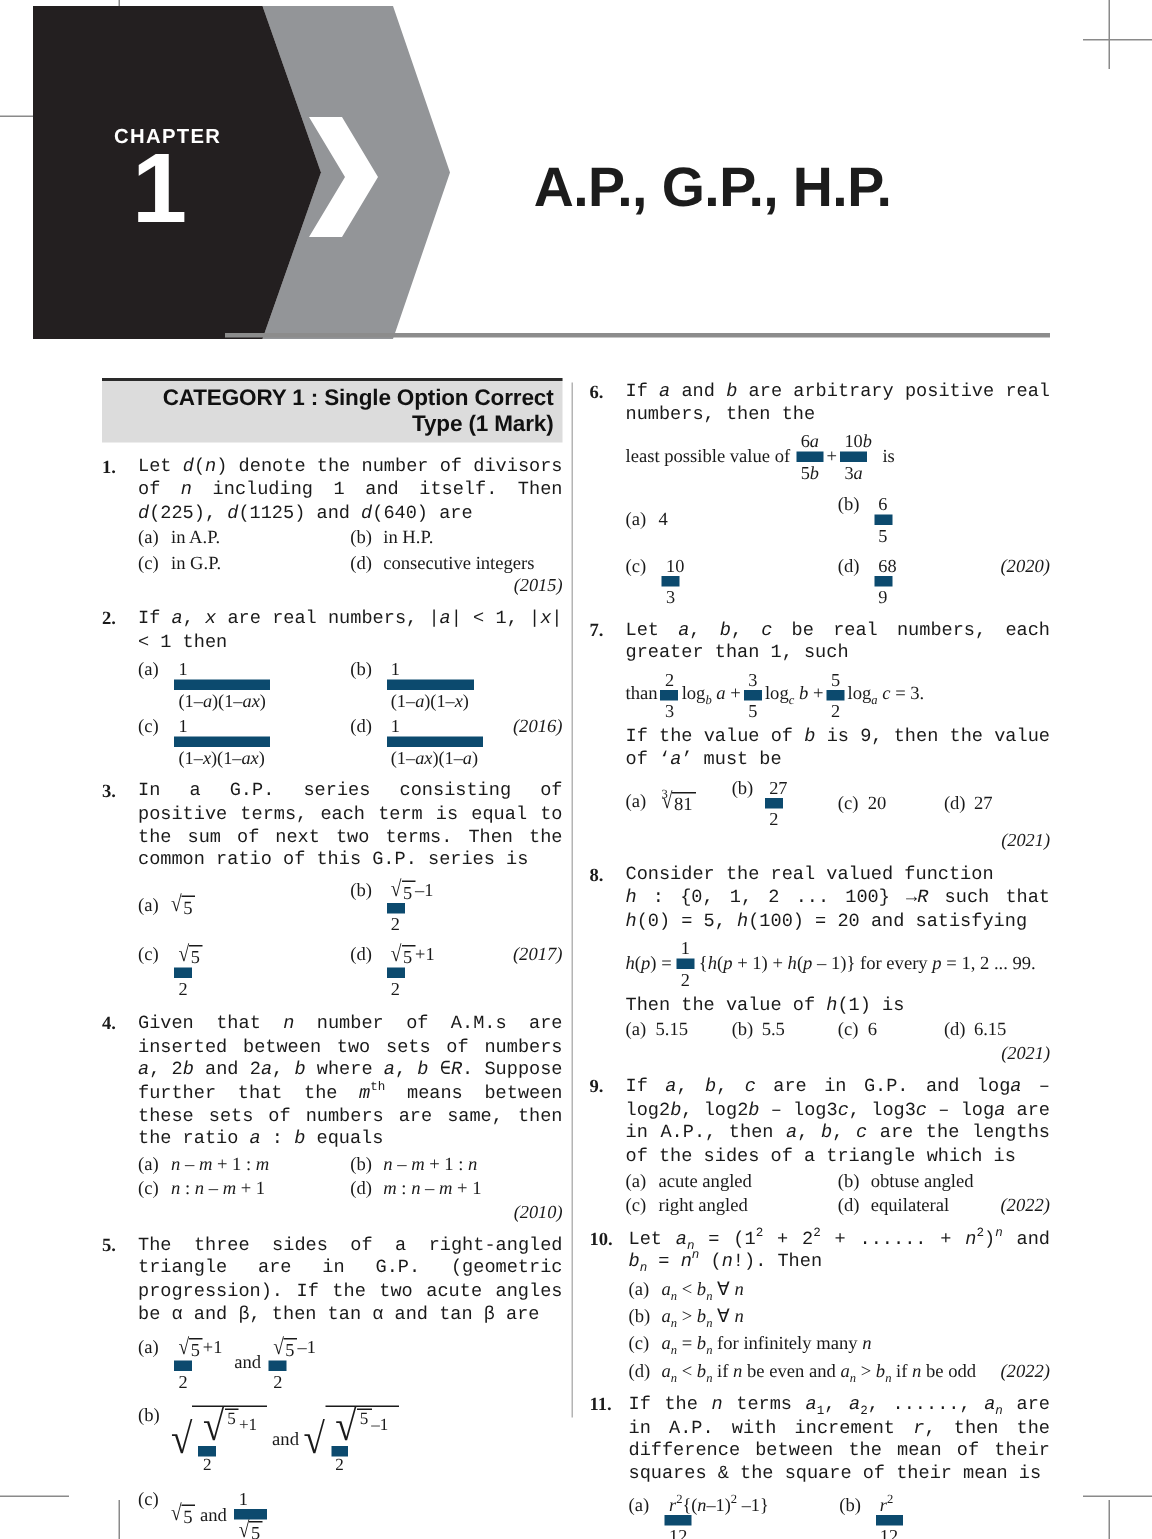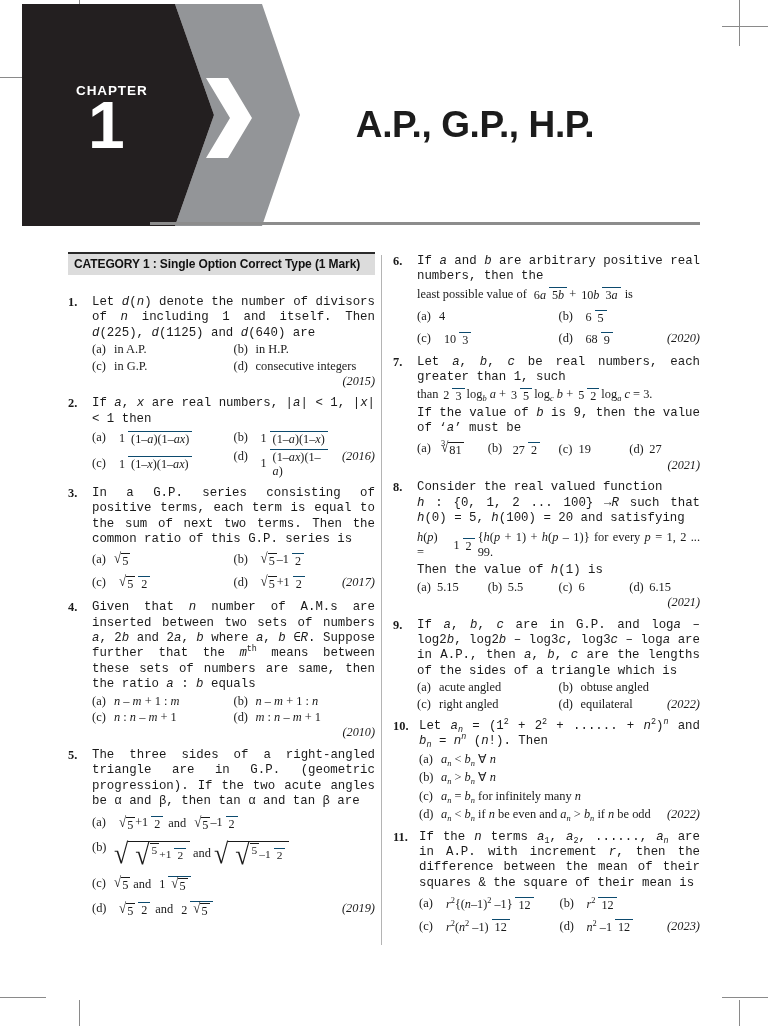--- a/index.html
+++ b/index.html
@@ -53,24 +53,25 @@
     position:absolute;left:381px;top:3px;width:1px;height:690px;
     background:#b4b4b4;
   }
 
   
   .cat-banner{
     background:#dcdcdc;
     border-top:2.5px solid #2a2a2a;
     padding:3px 6px 4px 6px;
     font-family:"Liberation Sans", sans-serif;
-    font-weight:700;font-size:12px;
+    font-weight:700;font-size:15px;
     color:#111;
     letter-spacing:-0.1px;
-    margin-bottom:20px;
+    margin-bottom:9px;
+    text-align:right;
   }
 
   
   .q{position:relative;margin-bottom:7px;font-size:12.4px;line-height:15.4px;}
   .q-num{
     position:absolute;left:0;top:0;width:20px;
     font-weight:700;font-size:12.4px;
   }
   .q-body{margin-left:24px;text-align:justify;}
   .q-body.narrow{margin-left:26px;}
@@ -97,25 +98,25 @@
     font-style:italic;
     text-align:right;
     font-size:12.2px;
     margin-top:0px;
   }
   .year-inline{font-style:italic;margin-left:12px;white-space:nowrap;}
 
   
   i.m{font-style:italic;}
   .frac{
-    display:inline-flex;align-items:center;
+    display:inline-flex;flex-direction:column;align-items:flex-start;
     vertical-align:middle;margin:0 2px;
   }
   .frac .num{padding:0 3px;line-height:14px;font-size:12.2px;}
-  .frac .den{padding:0 3px;line-height:14px;font-size:12.2px;border-top:1px solid #0c4a6e;}
+  .frac .den{padding:0 3px;line-height:14px;font-size:12.2px;border-top:7px solid #0c4a6e;}
   .frac.sm .num,.frac.sm .den{font-size:11.4px;line-height:13px;}
   sup{font-size:8.4px;vertical-align:super;line-height:0;}
   sub{font-size:8.4px;vertical-align:sub;line-height:0;}
 
   
   .sqrt{display:inline-flex;align-items:stretch;vertical-align:middle;}
   .sqrt .rad{font-size:13px;line-height:1;transform:scaleY(1.15);padding-right:0px;}
   .sqrt .under{border-top:1px solid #1a1a1a;padding:0 2px 0 1px;margin-top:1px;}
   .sqrt.big .rad{font-size:26px;display:flex;align-items:center;transform:scaleY(1.1);}
   .sqrt.big .under{padding:0 2px;}
@@ -527,21 +528,21 @@
               <span class="olbl tight">(b)</span>
               <span class="otxt">
                 <span class="frac">
                     <span class="num">27</span>
                     <span class="den">2</span>
                   </span>
               </span>
             </div>
             <div class="ocell quarter">
               <span class="olbl tight">(c)</span>
-              <span class="otxt">19</span>
+              <span class="otxt">20</span>
             </div>
             <div class="ocell quarter">
               <span class="olbl tight">(d)</span>
               <span class="otxt">27</span>
             </div>
           </div>
         </div>
         <div class="year">(2021)</div>
       </div>
     </div>

